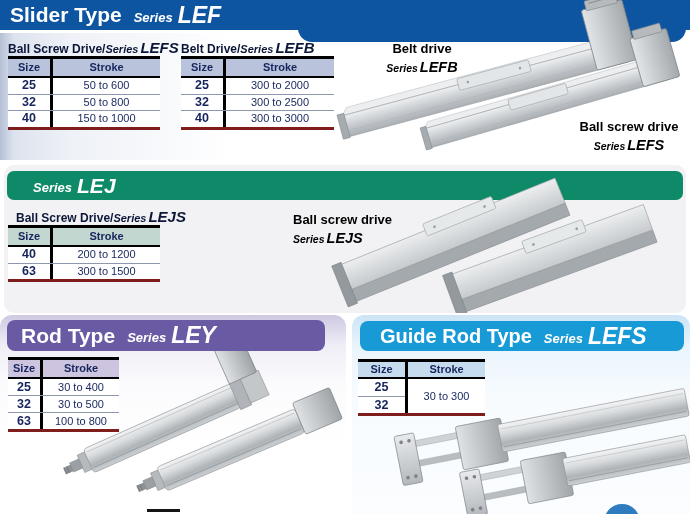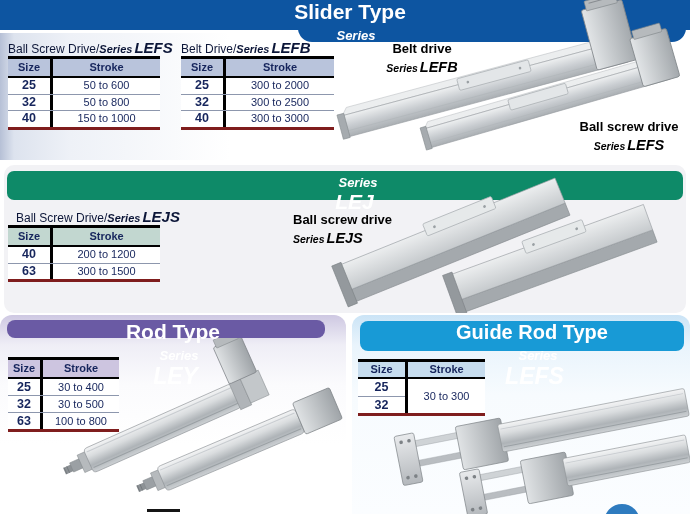--- a/index.html
+++ b/index.html
@@ -4,45 +4,45 @@
 <style>
   * { margin:0; padding:0; box-sizing:border-box; }
   body { background:#888; }
   .page {
     position:relative; width:690px; height:514px; background:#ffffff;
     overflow:hidden; font-family:"Liberation Sans", sans-serif; color:#16255c;
   }
   .abs { position:absolute; }
 
   
-  .bar { position:absolute; display:flex; align-items:center; color:#fff; white-space:nowrap;flex-direction:column; }
+  .bar { position:absolute; display:flex; align-items:center; color:#fff; white-space:nowrap; }
   .bar-lef  { left:0;   top:0;   width:690px; height:30px; background:#0d55a1; padding-left:10px; z-index:3; }
   .bar-lef-ext { position:absolute; left:298px; top:0; width:388px; height:42px; background:#0d55a1; border-radius:0 0 14px 14px; z-index:2; }
   .bar-lej  { left:7px; top:171px; width:676px; height:29px; background:#0e8a68; border-radius:7px; padding-left:14px; z-index:3; }
-  .bar-ley  { left:7px; top:320px; width:318px; height:18px; background:#6a5aa4; border-radius:8px; padding-left:14px; z-index:4; }
+  .bar-ley  { left:7px; top:320px; width:318px; height:31px; background:#6a5aa4; border-radius:8px; padding-left:14px; z-index:4; }
   .bar-leyg { left:360px; top:321px; width:324px; height:30px; background:#189ad6; border-radius:8px; padding-left:20px; z-index:4; }
   .bt  { font-weight:bold; font-size:21px; }
   .bar-lej .bt { font-size:19px; }
   .bar-leyg .bt { font-size:20px; }
   .bser  { font-weight:bold; font-style:italic; font-size:13px; margin-left:12px; padding-top:4px; }
   .bname { font-weight:bold; font-style:italic; font-size:23px; margin-left:5px; }
   .bar-lej .bname { font-size:21px; }
 
   
   .panel-lef { left:0; top:33px; width:350px; height:127px; z-index:1;
     background:linear-gradient(90deg,#b6c0d6 0,#dde3ee 14px,#eef1f7 70px,#ffffff 230px); }
   .panel-lej { left:4px; top:165px; width:682px; height:148px; background:#f2f2f5; border-radius:10px; z-index:1; }
   .panel-ley { left:0; top:315px; width:346px; height:199px; border-radius:12px 12px 0 0; z-index:1;
     background:linear-gradient(180deg,#cec8e2 0,#efeef6 30px,#fbfbfd 70px,#ffffff 130px); }
   .panel-leyg { left:352px; top:315px; width:338px; height:199px; border-radius:12px 12px 0 0; z-index:1;
     background:linear-gradient(180deg,#cbe4f6 0,#e9f4fc 30px,#f7fbfe 80px,#fbfdff 199px); }
 
   
   .tbl-title { position:absolute; color:#0c1638; white-space:nowrap; z-index:5; }
-  .tt-drive { font-weight:normal; font-size:12px; }
+  .tt-drive { font-weight:bold; font-size:12px; }
   .tt-ser   { font-weight:bold; font-style:italic; font-size:11px; }
   .tt-name  { font-weight:bold; font-style:italic; font-size:15px; margin-left:2px; }
 
   
   .spec { position:absolute; border-top:3px solid #000; border-bottom:3px solid #7f1d1d; background:#fff; z-index:5; }
   .spec .row { display:flex; }
   .spec .row.head { border-bottom:2px solid #000; font-weight:bold; }
   .spec .row.data { border-bottom:1px solid #8d97ad; }
   .spec .row.data:last-child { border-bottom:none; }
   .spec .cs { width:45px; text-align:center; border-right:3px solid #000; }

